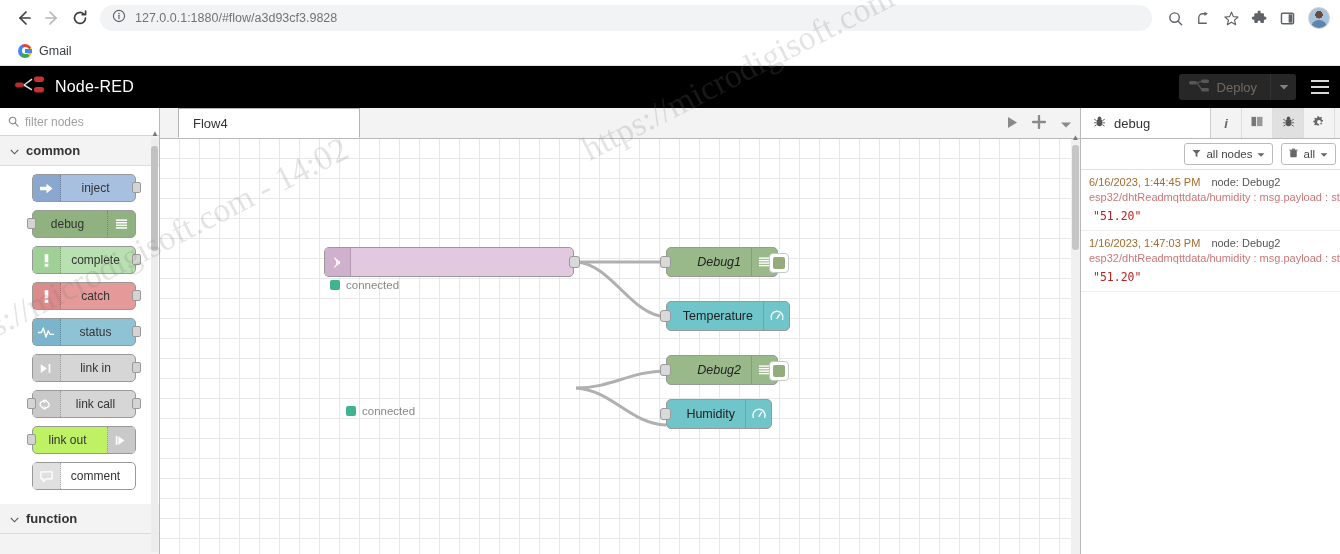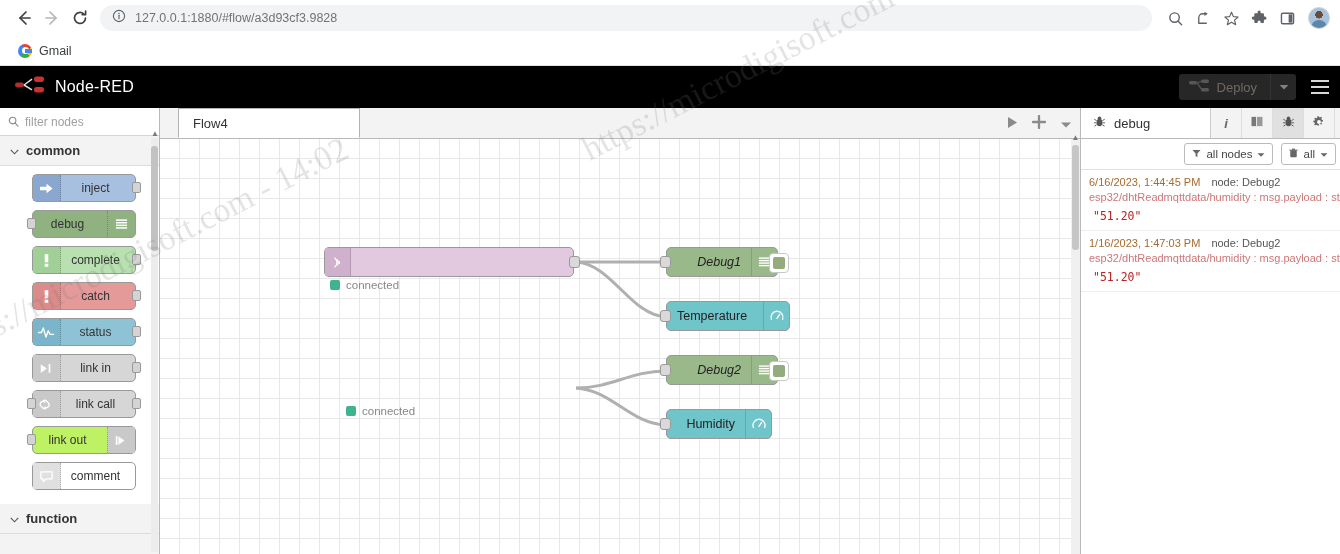--- a/index.html
+++ b/index.html
@@ -580,21 +580,21 @@
               </g>
             </svg>
         </span>
         <span class="fport in"></span>
         <span class="dbg-btn">
             <span></span>
           </span>
       </div>
 
       <div class="fnode" style="left:506px; top:162px; width:124px; background:#6fc5c9">
-        <span class="body" style="">Temperature</span>
+        <span class="body" style="text-align:right">Temperature</span>
         <span class="sec right">
           <svg width="16" height="16" viewBox="0 0 16 16">
               <path d="M2.4 11.4 a6 6 0 1 1 11.2 0" stroke="#fff" stroke-width="1.3" fill="none" stroke-linecap="round"></path>
               <path d="M8 10.4 L10.6 6.4" stroke="#fff" stroke-width="1.3" stroke-linecap="round"></path>
             </svg>
         </span>
         <span class="fport in"></span>
       </div>
 
       <div class="node-status" style="left:186px; top:266px;">
@@ -613,21 +613,21 @@
                 <rect x="1" y="9.6" width="12" height="1.5"></rect>
               </g>
             </svg>
         </span>
         <span class="fport in"></span>
         <span class="dbg-btn">
             <span></span>
           </span>
       </div>
 
-      <div class="fnode" style="left:506px; top:270px; width:106px; background:#6fc5c9">
+      <div class="fnode" style="left:506px; top:260px; width:106px; background:#6fc5c9">
         <span class="body" style="text-align:right">Humidity</span>
         <span class="sec right">
           <svg width="16" height="16" viewBox="0 0 16 16">
               <path d="M2.4 11.4 a6 6 0 1 1 11.2 0" stroke="#fff" stroke-width="1.3" fill="none" stroke-linecap="round"></path>
               <path d="M8 10.4 L10.6 6.4" stroke="#fff" stroke-width="1.3" stroke-linecap="round"></path>
             </svg>
         </span>
         <span class="fport in"></span>
       </div>
 

